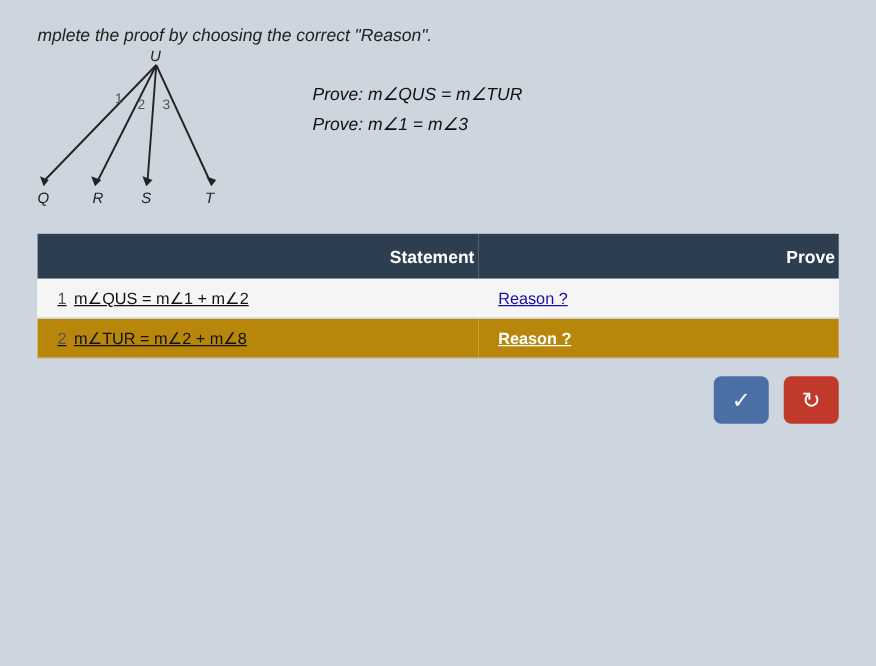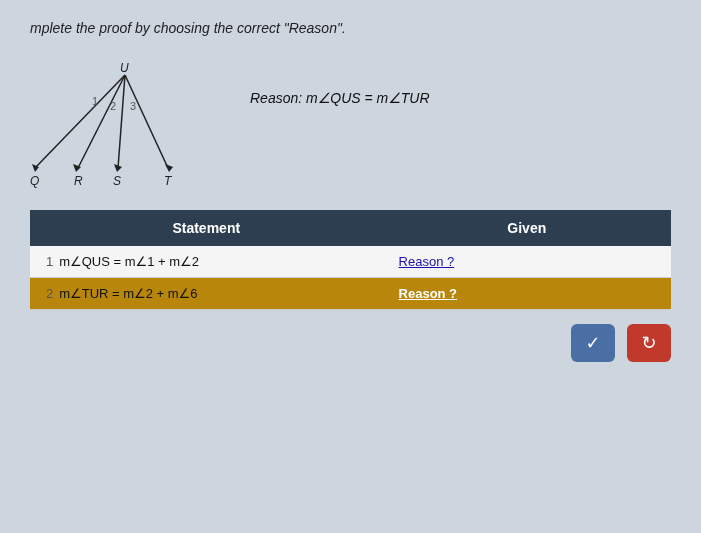--- a/index.html
+++ b/index.html
@@ -16,21 +16,21 @@
       width: 701px;
       height: 533px;
       background: #cdd5de;
       position: relative;
       padding: 20px 30px 20px 30px;
     }
 
     .instruction {
       font-size: 14px;
       color: #222;
-      margin-bottom: 24px;
+      margin-bottom: 1px;
       font-style: italic;
     }
 
     .top-section {
       display: flex;
       flex-direction: row;
       align-items: flex-start;
       margin-bottom: 20px;
     }
 
@@ -67,21 +67,21 @@
       font-size: 13px;
     }
 
     .proof-table thead tr {
       background: #2c3e50;
       color: white;
     }
 
     .proof-table thead th {
       padding: 10px 3px;
-      text-align: center;
+      text-align: right;
       font-weight: bold;
       font-size: 14px;
     }
 
     .proof-table tbody tr {
       border-bottom: 1px solid #ccc;
       background: #f5f5f5;
     }
 
     .proof-table tbody tr:nth-child(even) {
@@ -98,20 +98,21 @@
     }
 
     .proof-table td {
       padding: 8px 16px;
       vertical-align: top;
     }
 
     .statement-cell {
       width: 55%;
       color: #111;
+      text-decoration: underline;
     }
 
     .reason-cell {
       width: 45%;
       color: #1a0dab;
       text-decoration: underline;
       cursor: pointer;
     }
 
     .row-num {
@@ -191,40 +192,43 @@
 
         <text x="0" y="125" font-size="12" font-style="italic" fill="#222">Q</text>
         <text x="44" y="125" font-size="12" font-style="italic" fill="#222">R</text>
         <text x="83" y="125" font-size="12" font-style="italic" fill="#222">S</text>
         <text x="134" y="125" font-size="12" font-style="italic" fill="#222">T</text>
       </svg>
     </div>
 
     <div class="given-prove">
       <div>
-        <span class="math-text">Reason: m∠QUS = m∠TUR</span>
+        <span class="math-text">Prove: m∠QUS = m∠TUR</span>
+      </div>
+      <div>
+        <span class="math-text">Prove: m∠1 = m∠3</span>
       </div>
     </div>
 
   </div>
 
   <table class="proof-table">
     <thead>
       <tr>
         <th>Statement</th>
-        <th>Given</th>
+        <th>Prove</th>
       </tr>
     </thead>
     <tbody id="proof-tbody">
     <tr>
           <td class="statement-cell"><span class="row-num">1</span><span>m∠QUS = m∠1 + m∠2</span></td>
           <td class="reason-cell">Reason ?</td>
         </tr>
         <tr class="highlighted-row">
-          <td class="statement-cell"><span class="row-num">2</span><span>m∠TUR = m∠2 + m∠6</span></td>
+          <td class="statement-cell"><span class="row-num">2</span><span>m∠TUR = m∠2 + m∠8</span></td>
           <td class="reason-cell" style="color: rgb(255, 255, 255); text-decoration: underline;">Reason ?</td>
         </tr>
       </tbody>
   </table>
 
   <div class="bottom-buttons">
     <button class="btn-action btn-check">
       <span>✓</span>
     </button>
     <button class="btn-action btn-reset">

